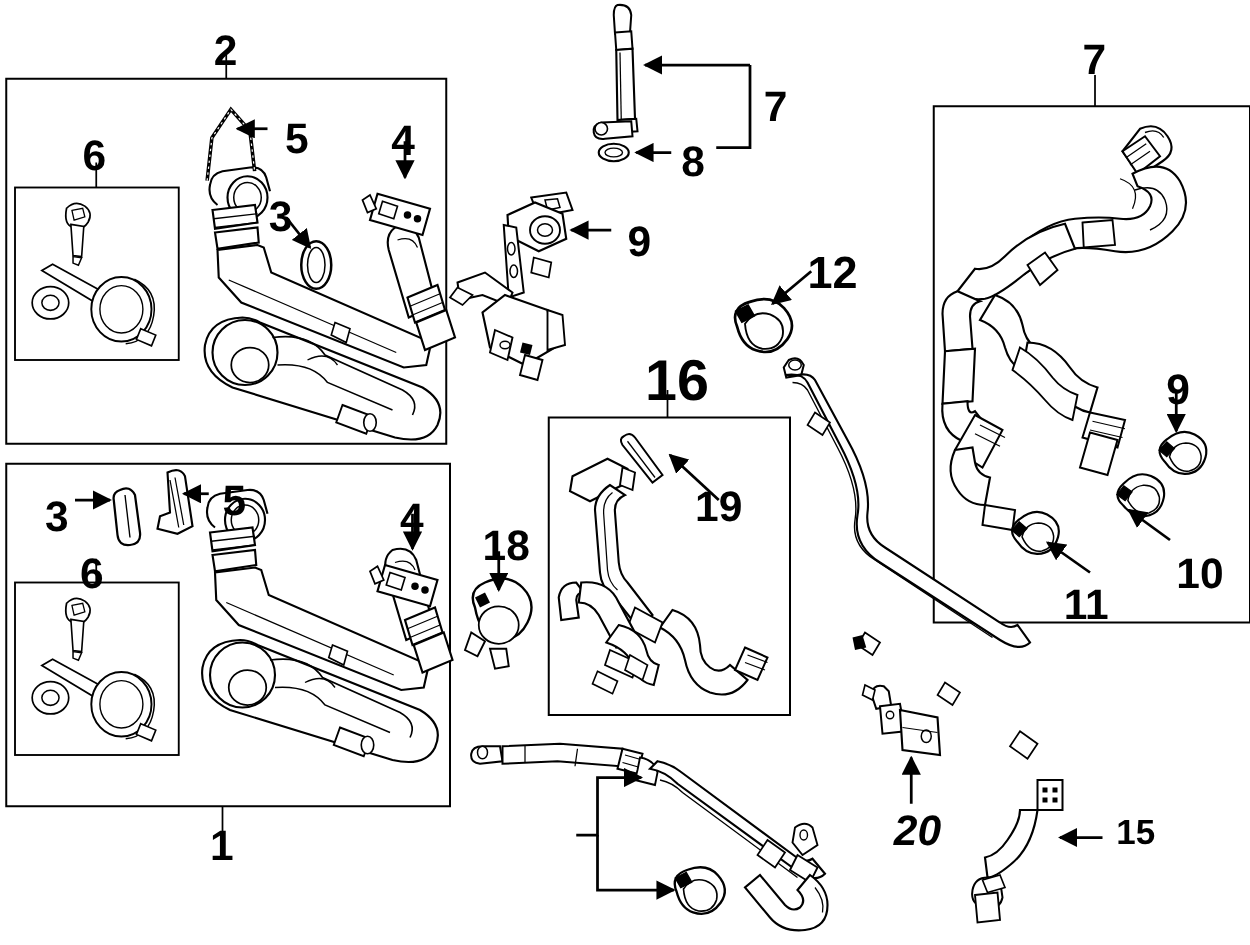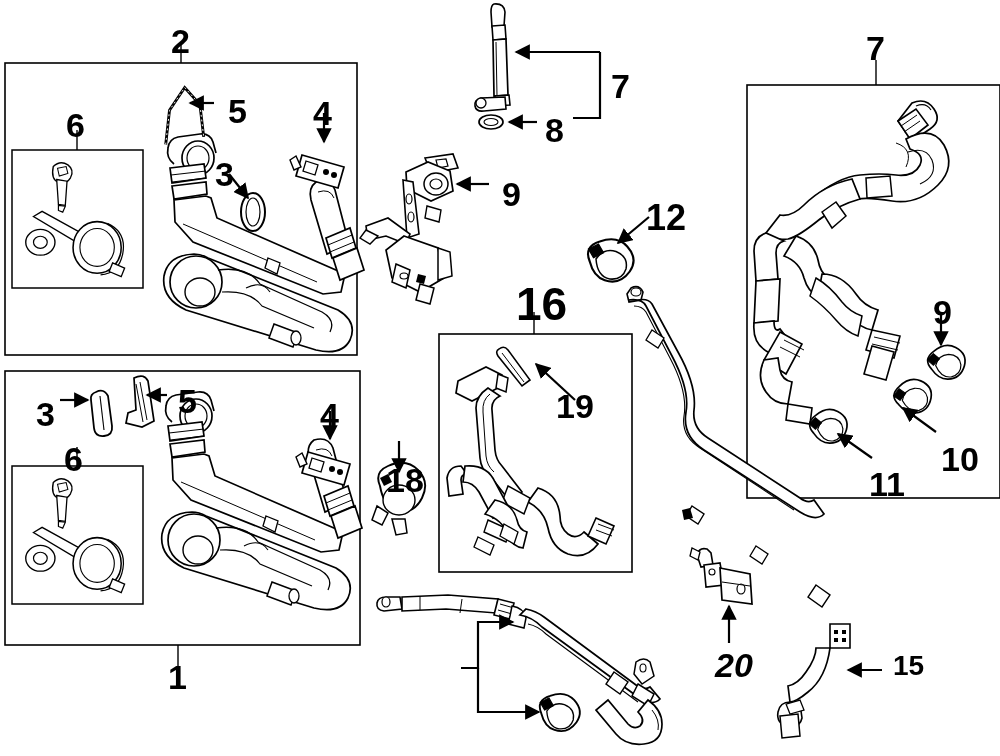--- a/index.html
+++ b/index.html
@@ -352,21 +352,21 @@
 
   <div class="callout" style="left:611px;top:69px;font-size:34px;">7</div>
   <div class="callout" style="left:545px;top:113px;font-size:34px;">8</div>
   <div class="callout" style="left:502px;top:177px;font-size:34px;">9</div>
   <div class="callout" style="left:646px;top:200px;font-size:36px;">12</div>
 
   <div class="callout" style="left:866px;top:31px;font-size:34px;">7</div>
 
   <div class="callout" style="left:933px;top:295px;font-size:34px;">9</div>
   <div class="callout" style="left:941px;top:442px;font-size:34px;">10</div>
-  <div class="callout" style="left:851px;top:467px;font-size:34px;margin-left:18px;">11</div>
+  <div class="callout" style="left:851px;top:467px;font-size:34px;">11</div>
 
   <div class="callout" style="left:516px;top:281px;font-size:46px;">16</div>
   <div class="callout" style="left:556px;top:389px;font-size:34px;text-align:right;">19</div>
-  <div class="callout" style="left:386px;top:420px;font-size:34px;margin-top:43px;">18</div>
+  <div class="callout" style="left:386px;top:420px;font-size:34px;">18</div>
   <div class="callout" style="left:893px;top:652px;font-size:28px;">15</div>
   <div class="callout" style="left:715px;top:648px;font-size:34px;font-style:italic;">20</div>
   <div class="callout" style="left:414px;top:650px;font-size:34px;"></div>
 </div>
 
 </body></html>

